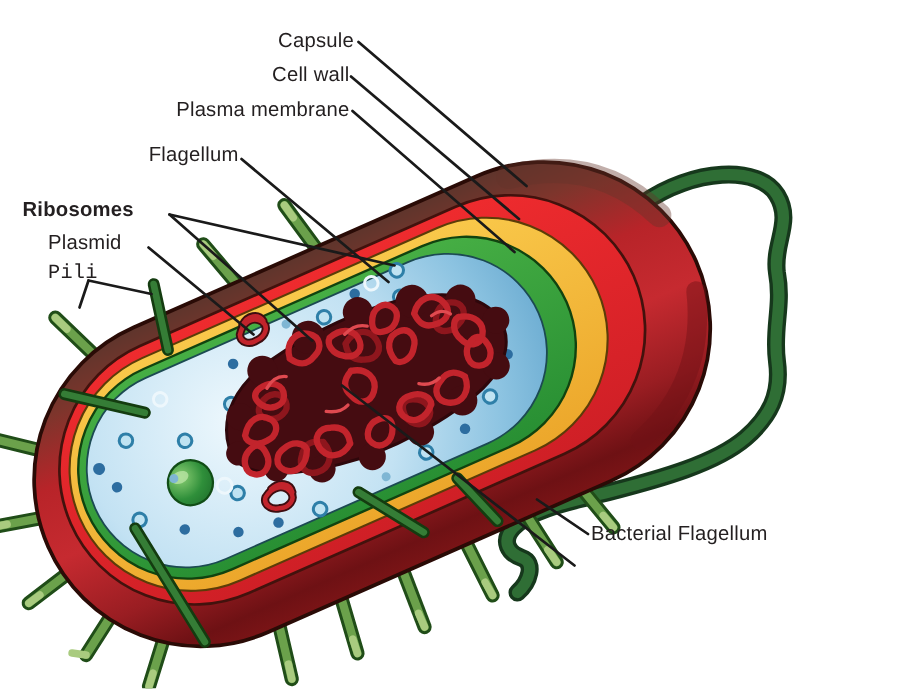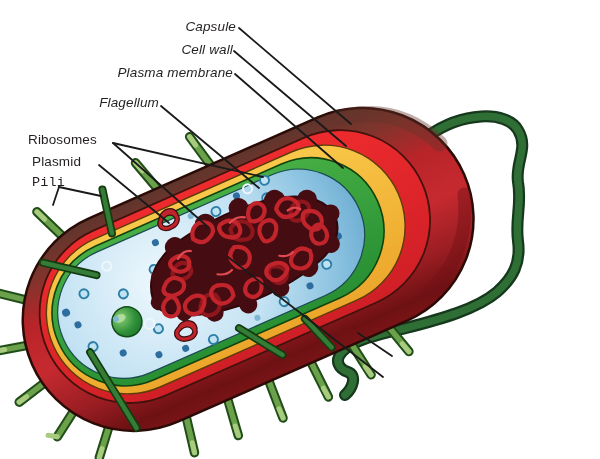--- a/index.html
+++ b/index.html
@@ -1,21 +1,21 @@
 <!DOCTYPE html>
 <html style="--background: #ffffff; --text: #231f20; --leader_line: #1a1a1a; --capsule_red: #c62a30; --capsule_dark_top: #5e352c; --capsule_dark_bottom: #6e1114; --capsule_rim_red: #e8262b; --cell_wall_yellow: #f6bb39; --membrane_green: #36a23c; --cytoplasm_light: #eaf6fc; --cytoplasm_deep: #5fa3cb; --nucleoid_dark: #450c11; --dna_strand_red: #c2242c; --plasmid_red: #bf2027; --ribosome_blue: #2d6da0; --ribosome_ring: #2e7fa8; --pilus_green: #6ba14b; --pilus_outline: #204d18; --flagellum_green: #2f6e35; --flagellum_outline: #173a1c; --sphere_green: #2f8f3a;"><head>
 <meta charset="utf-8">
 <style>
   html,body{margin:0;padding:0;background:#fff;}
   #stage{position:relative;width:600px;height:459px;background:var(--background,#ffffff);
          font-family:"Liberation Sans", sans-serif;overflow:hidden;}
   #art{position:absolute;left:0;top:0;}
   .lbl{position:absolute;font-size:13.5px;font-weight:400;color:var(--text,#231f20);
        letter-spacing:.15px;white-space:nowrap;line-height:1.1;}
-  .r{text-align:right;font-style:italic;}
+  .r{text-align:right;}
 </style>
 </head>
 <body>
 
 <div id="stage">
 
 <svg id="art" width="600" height="459" viewBox="0 0 600 459">
   <defs>
     <linearGradient id="gCap" gradientUnits="userSpaceOnUse" x1="0" y1="-111" x2="0" y2="111">
       <stop offset="0" stop-color="#5e352c"></stop>
@@ -266,17 +266,18 @@
     <line x1="59" y1="187" x2="53" y2="205"></line>
     <line x1="392" y1="356" x2="358" y2="333"></line>
     <line x1="383" y1="377" x2="228" y2="257"></line>
   </g>
 </svg>
 
 <div class="lbl r" style="right:364px;top:20px;">Capsule</div>
 <div class="lbl r" style="right:367px;top:43px;">Cell wall</div>
 <div class="lbl r" style="right:367px;top:66px;margin-left:21px;">Plasma membrane</div>
 <div class="lbl r" style="right:441px;top:96px;">Flagellum</div>
-<div class="lbl" style="left:28px;top:133px;">Ribosomes</div>
+<div class="lbl" style="left:15px;top:133px;font-weight:bold;">Ribosomes</div>
 <div class="lbl" style="left:32px;top:155px;">Plasmid</div>
 <div class="lbl" style="left:32px;top:176px;font-family:Liberation Mono, monospace;">Pili</div>
+<div class="lbl" style="left:394px;top:349px;">Bacterial Flagellum</div>
 
 </div>
 
 </body></html>

